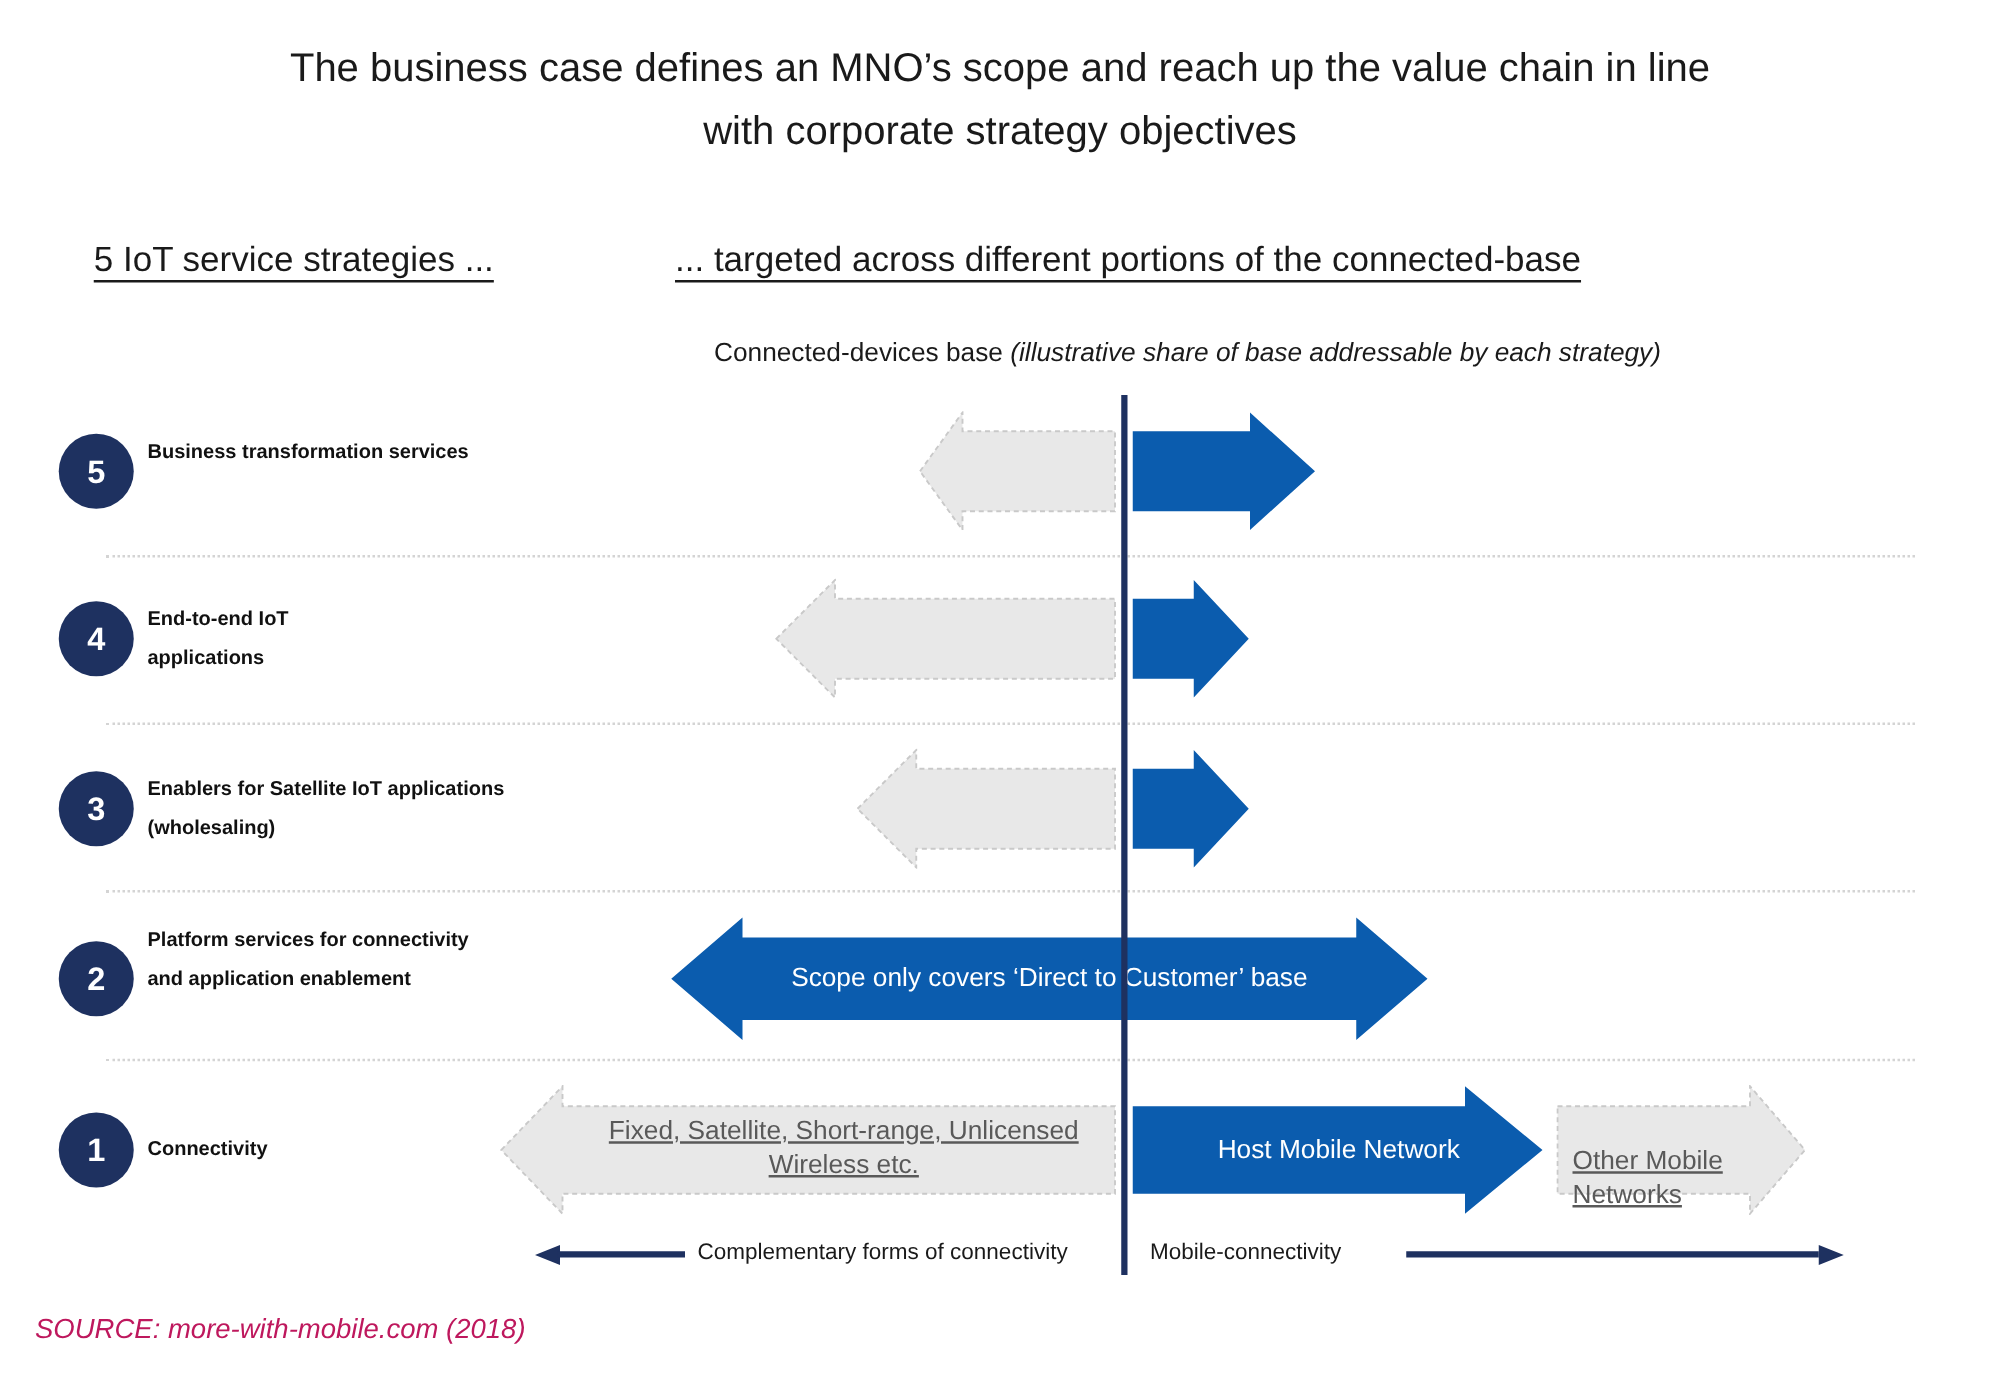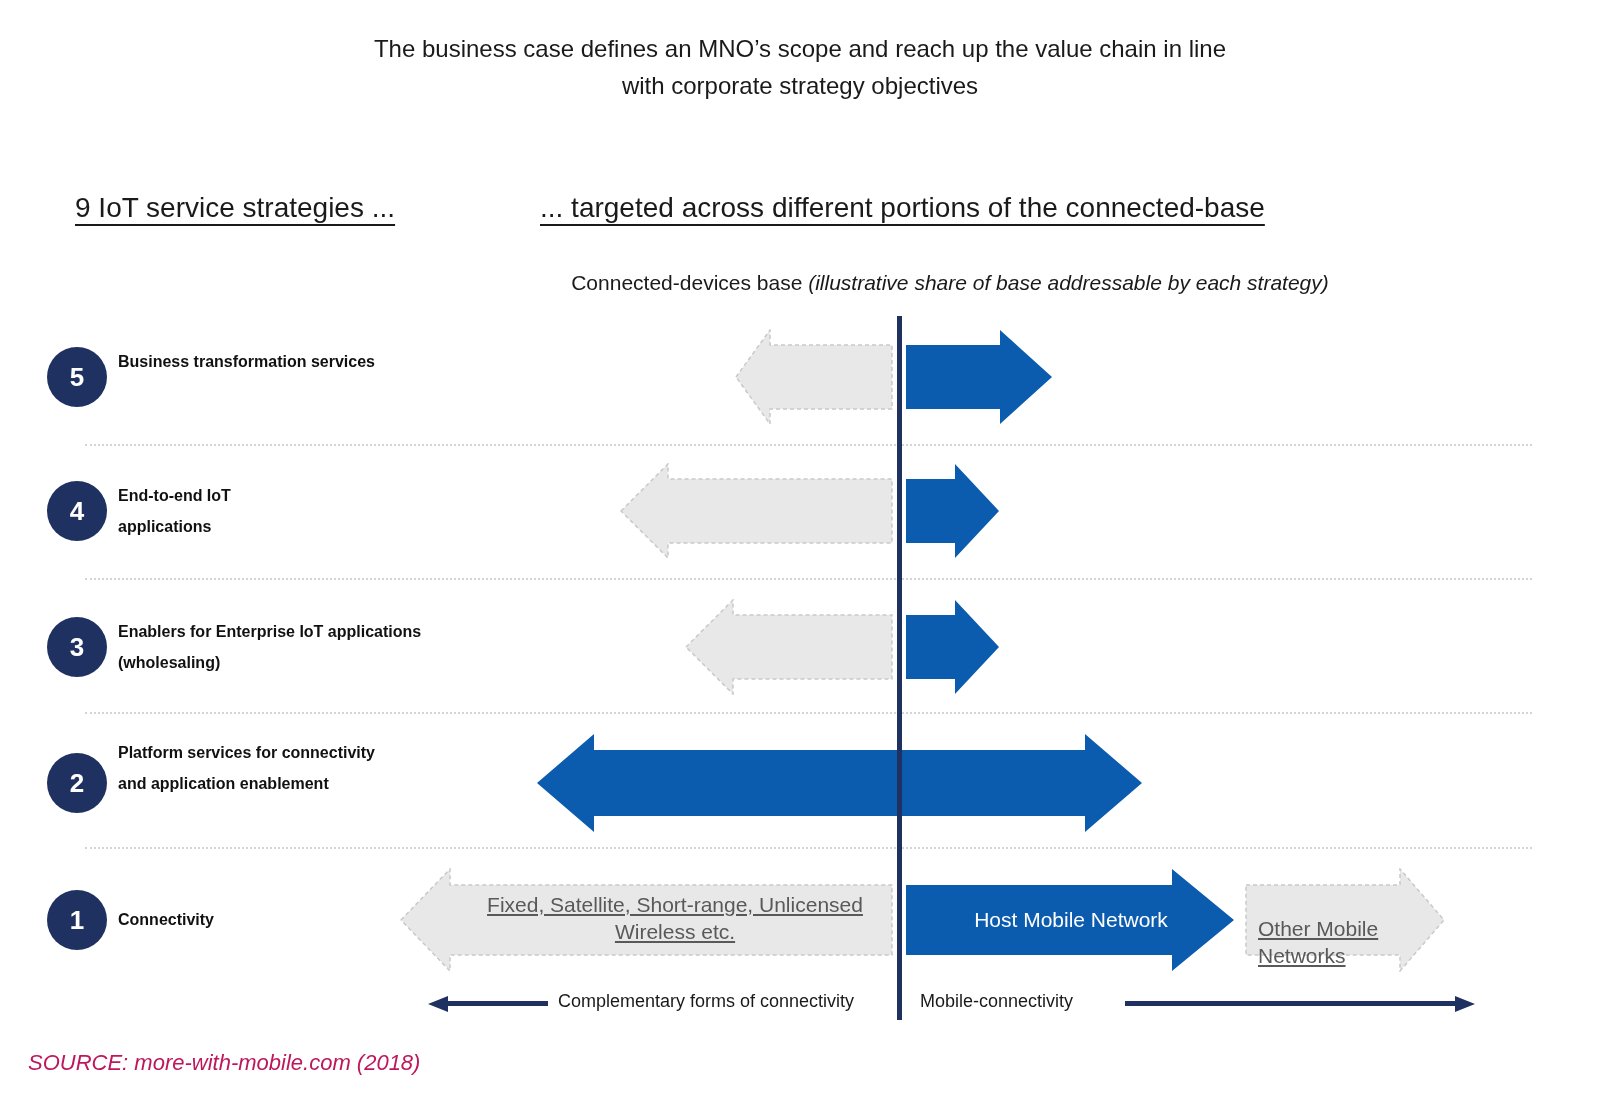--- a/index.html
+++ b/index.html
@@ -20,21 +20,21 @@
     background: #ffffff;
     font-family: "Liberation Sans", sans-serif;
     color: var(--text);
     overflow: hidden;
   }
   .abs { position: absolute; }
 
   .title {
     left: 70px; top: 30px; width: 1460px;
     text-align: center;
-    font-size: 24px; line-height: 1.55; font-weight: 400;
+    font-size: 32px; line-height: 1.55; font-weight: 400;
     color: #1a1a1a;
   }
   .col-header {
     top: 192px;
     font-size: 28px; font-weight: 400;
     text-decoration: underline;
     text-underline-offset: 7px;
     text-decoration-thickness: 2px;
   }
   .col-header.left { left: 75px; }
@@ -97,21 +97,21 @@
 </head>
 <body>
 
 <div class="canvas">
 
   <div class="abs title">
     <div>The business case defines an MNO’s scope and reach up the value chain in line</div>
     <div>with corporate strategy objectives</div>
   </div>
 
-  <div class="abs col-header left">9 IoT service strategies ...</div>
+  <div class="abs col-header left">5 IoT service strategies ...</div>
   <div class="abs subtitle">
     <span>Connected-devices base </span><span class="it">(illustrative share of base addressable by each strategy)</span>
   </div>
 
   <div class="abs col-header right">... targeted across different portions of the connected-base</div>
 
   <div class="abs separator" style="top:444px"></div>
   <div class="abs separator" style="top:578px"></div>
   <div class="abs separator" style="top:712px"></div>
   <div class="abs separator" style="top:847px"></div>
@@ -134,35 +134,36 @@
   <svg class="abs arrow" style="left:620px;top:463px" width="273" height="96" viewBox="0 0 273 96">
     <polygon class="gray-shape" points="1,48 48,1 48,16 272,16 272,80 48,80 48,95"></polygon>
   </svg>
   <svg class="abs arrow" style="left:906px;top:463px" width="94" height="96" viewBox="0 0 94 96">
     <polygon class="blue-shape" points="0,16 49,16 49,1 93,48 49,95 49,80 0,80"></polygon>
   </svg>
 
   <div class="abs num-circle" style="top:617px">
     <span>3</span>
   </div>
-  <div class="abs strategy-label" style="top:616px;width:330px">Enablers for Enterprise IoT applications (wholesaling)</div>
+  <div class="abs strategy-label" style="top:616px;width:330px">Enablers for Satellite IoT applications (wholesaling)</div>
   <svg class="abs arrow" style="left:685px;top:599px" width="208" height="96" viewBox="0 0 208 96">
     <polygon class="gray-shape" points="1,48 48,1 48,16 207,16 207,80 48,80 48,95"></polygon>
   </svg>
   <svg class="abs arrow" style="left:906px;top:599px" width="94" height="96" viewBox="0 0 94 96">
     <polygon class="blue-shape" points="0,16 49,16 49,1 93,48 49,95 49,80 0,80"></polygon>
   </svg>
 
   <div class="abs num-circle" style="top:753px">
     <span>2</span>
   </div>
   <div class="abs strategy-label" style="top:737px;width:270px">Platform services for connectivity and application enablement</div>
   <svg class="abs arrow" style="left:536px;top:733px" width="607" height="100" viewBox="0 0 607 100">
     <polygon class="blue-shape" points="1,50 58,1 58,17 549,17 549,1 606,50 549,99 549,83 58,83 58,99"></polygon>
   </svg>
+  <div class="abs arrow-text white" style="left:596px;top:769px;width:487px">Scope only covers ‘Direct to Customer’ base</div>
 
   <div class="abs num-circle" style="top:890px">
     <span>1</span>
   </div>
   <div class="abs strategy-label" style="top:904px;width:300px">Connectivity</div>
   <svg class="abs arrow" style="left:400px;top:868px" width="493" height="104" viewBox="0 0 493 104">
     <polygon class="gray-shape" points="1,52 50,1 50,17 492,17 492,87 50,87 50,103"></polygon>
   </svg>
   <div class="abs arrow-text gray" style="left:460px;top:891px;width:430px">Fixed, Satellite, Short-range, Unlicensed Wireless etc.</div>
   <svg class="abs arrow" style="left:906px;top:868px" width="329" height="104" viewBox="0 0 329 104">

